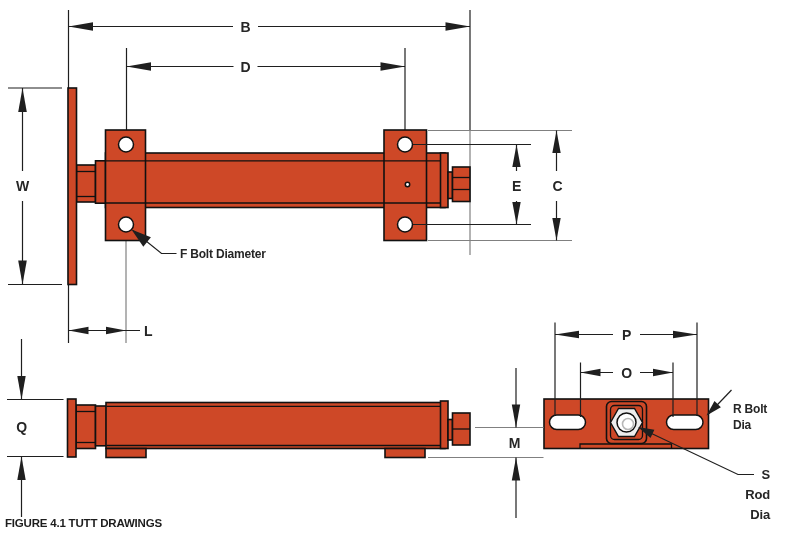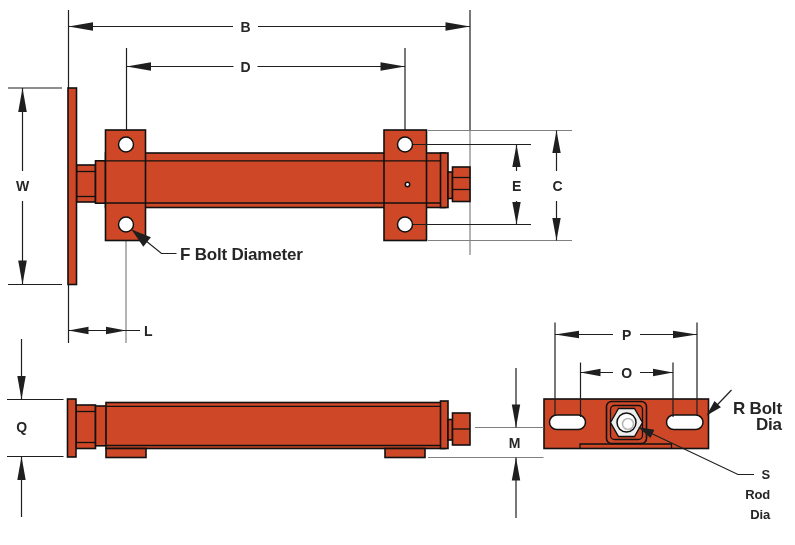--- a/index.html
+++ b/index.html
@@ -19,25 +19,24 @@
     letter-spacing:-0.3px;
     transform:translate(-50%,-50%);
     white-space:nowrap;
     line-height:1;
   }
   .lbl.anchor-left{transform:translate(0,-50%);}
   .note{
     position:absolute;
     color:var(--text,#262626);
     font-weight:bold;
-    font-size:17px;
+    font-size:12px;
     letter-spacing:-0.2px;
     white-space:nowrap;
     line-height:15px;
-    text-align:right;
   }
   .note.multiline{line-height:16px;}
   .s-rod-block{
     position:absolute;
     text-align:right;
     width:42px;
     line-height:20px;
     font-size:13px;
   }
   #caption{
@@ -240,13 +239,14 @@
     <div>R Bolt</div>
     <div>Dia</div>
   </div>
 
   <div class="note s-rod-block" style="left:728px;top:465px;">
     <div>S</div>
     <div>Rod</div>
     <div>Dia</div>
   </div>
 
+  <div id="caption">FIGURE 4.1 TUTT DRAWINGS</div>
 </div>
 
 </body></html>

